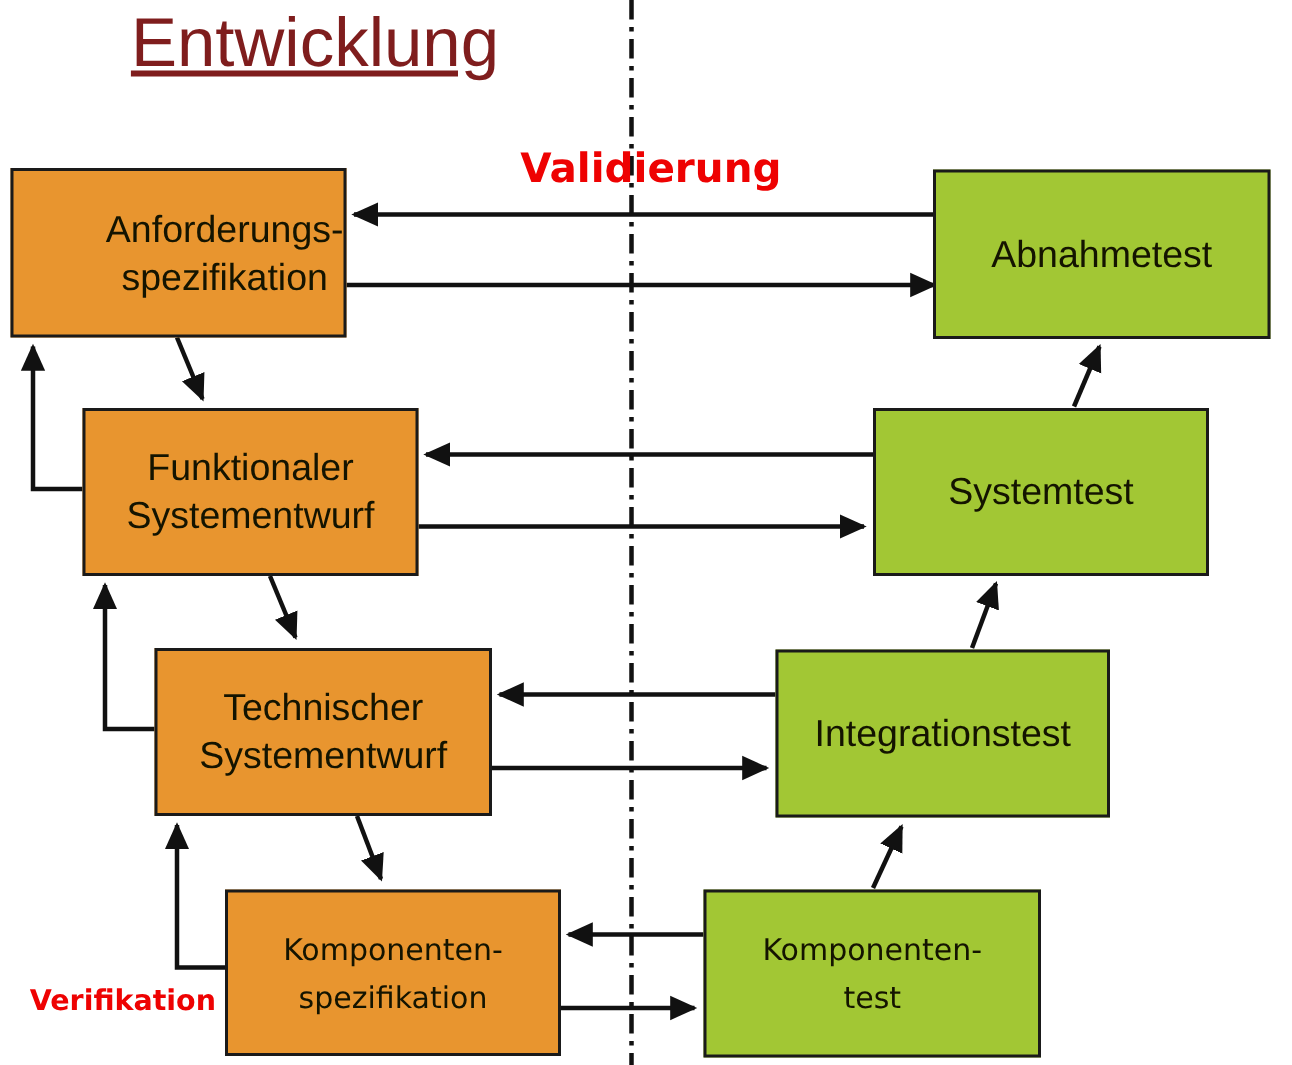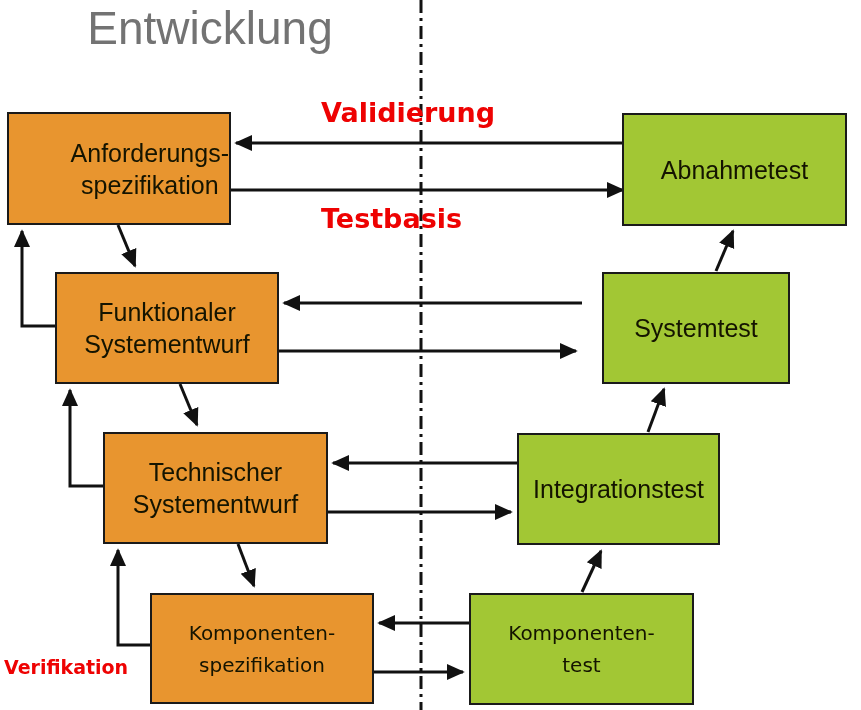--- a/index.html
+++ b/index.html
@@ -20,33 +20,34 @@
     left: 0;
     top: 0;
     width: 861px;
     height: 710px;
   }
   .section-title {
     position: absolute;
     text-align: center;
     font-size: 46px;
     font-weight: 400;
-    color: #737373;
+    color: #7f1d1d;
     letter-spacing: 0px;
     white-space: nowrap;
+    text-decoration: underline;
   }
   .title-left  { left: 40px;  top: 1px;  width: 340px; }
   .title-right { left: 500px; top: 3px;  width: 295px; }
 
   .red-label {
     position: absolute;
     color: var(--annotation-red, #ee0202);
     font-family: "DejaVu Sans", sans-serif;
     font-weight: bold;
-    text-align: left;
+    text-align: right;
     white-space: nowrap;
   }
   .label-validierung { left: 321px; top: 97px;  width: 200px; font-size: 27px; }
   .label-testbasis   { left: 321px; top: 203px; width: 200px; font-size: 27px; }
   .label-verifikation{ left: 4px;   top: 656px; width: 140px; font-size: 19px; }
 
   .box {
     position: absolute;
     box-sizing: border-box;
     border: 2px solid #1a1a1a;
@@ -61,22 +62,22 @@
   .box-label { white-space: pre-line; }
   .box.dev  { background: var(--development-box-fill, #e8952f); }
   .box.test { background: var(--test-box-fill, #a2c734); }
   .box.alt-font { font-family: "DejaVu Sans", sans-serif; font-size: 20px; }
 
   .box-anforderung  { left: 7px;   top: 112px; width: 224px; height: 113px; justify-content: flex-end; }
   .box-funktionaler { left: 55px;  top: 272px; width: 224px; height: 112px; }
   .box-technischer  { left: 103px; top: 432px; width: 225px; height: 112px; }
   .box-kompspez     { left: 150px; top: 593px; width: 224px; height: 111px; }
   .box-abnahme      { left: 622px; top: 113px; width: 225px; height: 113px; }
-  .box-system       { left: 582px; top: 272px; width: 188px; height: 112px; margin-left: 20px; }
-  .box-integration  { left: 517px; top: 433px; width: 203px; height: 112px; }
+  .box-system       { left: 582px; top: 272px; width: 224px; height: 112px; }
+  .box-integration  { left: 517px; top: 433px; width: 223px; height: 112px; }
   .box-komptest     { left: 469px; top: 593px; width: 225px; height: 112px; }
 </style>
 </head>
 <body>
 
 <div class="canvas">
 
   <svg class="connector-layer" width="861" height="710" viewBox="0 0 861 710" xmlns="http://www.w3.org/2000/svg">
     <defs>
       <marker id="arrow" markerWidth="7" markerHeight="7" refX="5.4" refY="3" orient="auto" markerUnits="strokeWidth">
@@ -107,21 +108,20 @@
 
       <path d="M55,326 L22,326 L22,231" marker-end="url(#arrow)"></path>
       <path d="M103,486 L70,486 L70,390" marker-end="url(#arrow)"></path>
       <path d="M150,645 L118,645 L118,550" marker-end="url(#arrow)"></path>
     </g>
   </svg>
 
   <div class="section-title title-left">Entwicklung</div>
 
   <div class="red-label label-validierung">Validierung</div>
-  <div class="red-label label-testbasis">Testbasis</div>
   <div class="red-label label-verifikation">Verifikation</div>
 
   <div class="box dev box-anforderung">
     <span class="box-label">Anforderungs-
 spezifikation</span>
   </div>
   <div class="box dev box-funktionaler">
     <span class="box-label">Funktionaler
 Systementwurf</span>
   </div>

